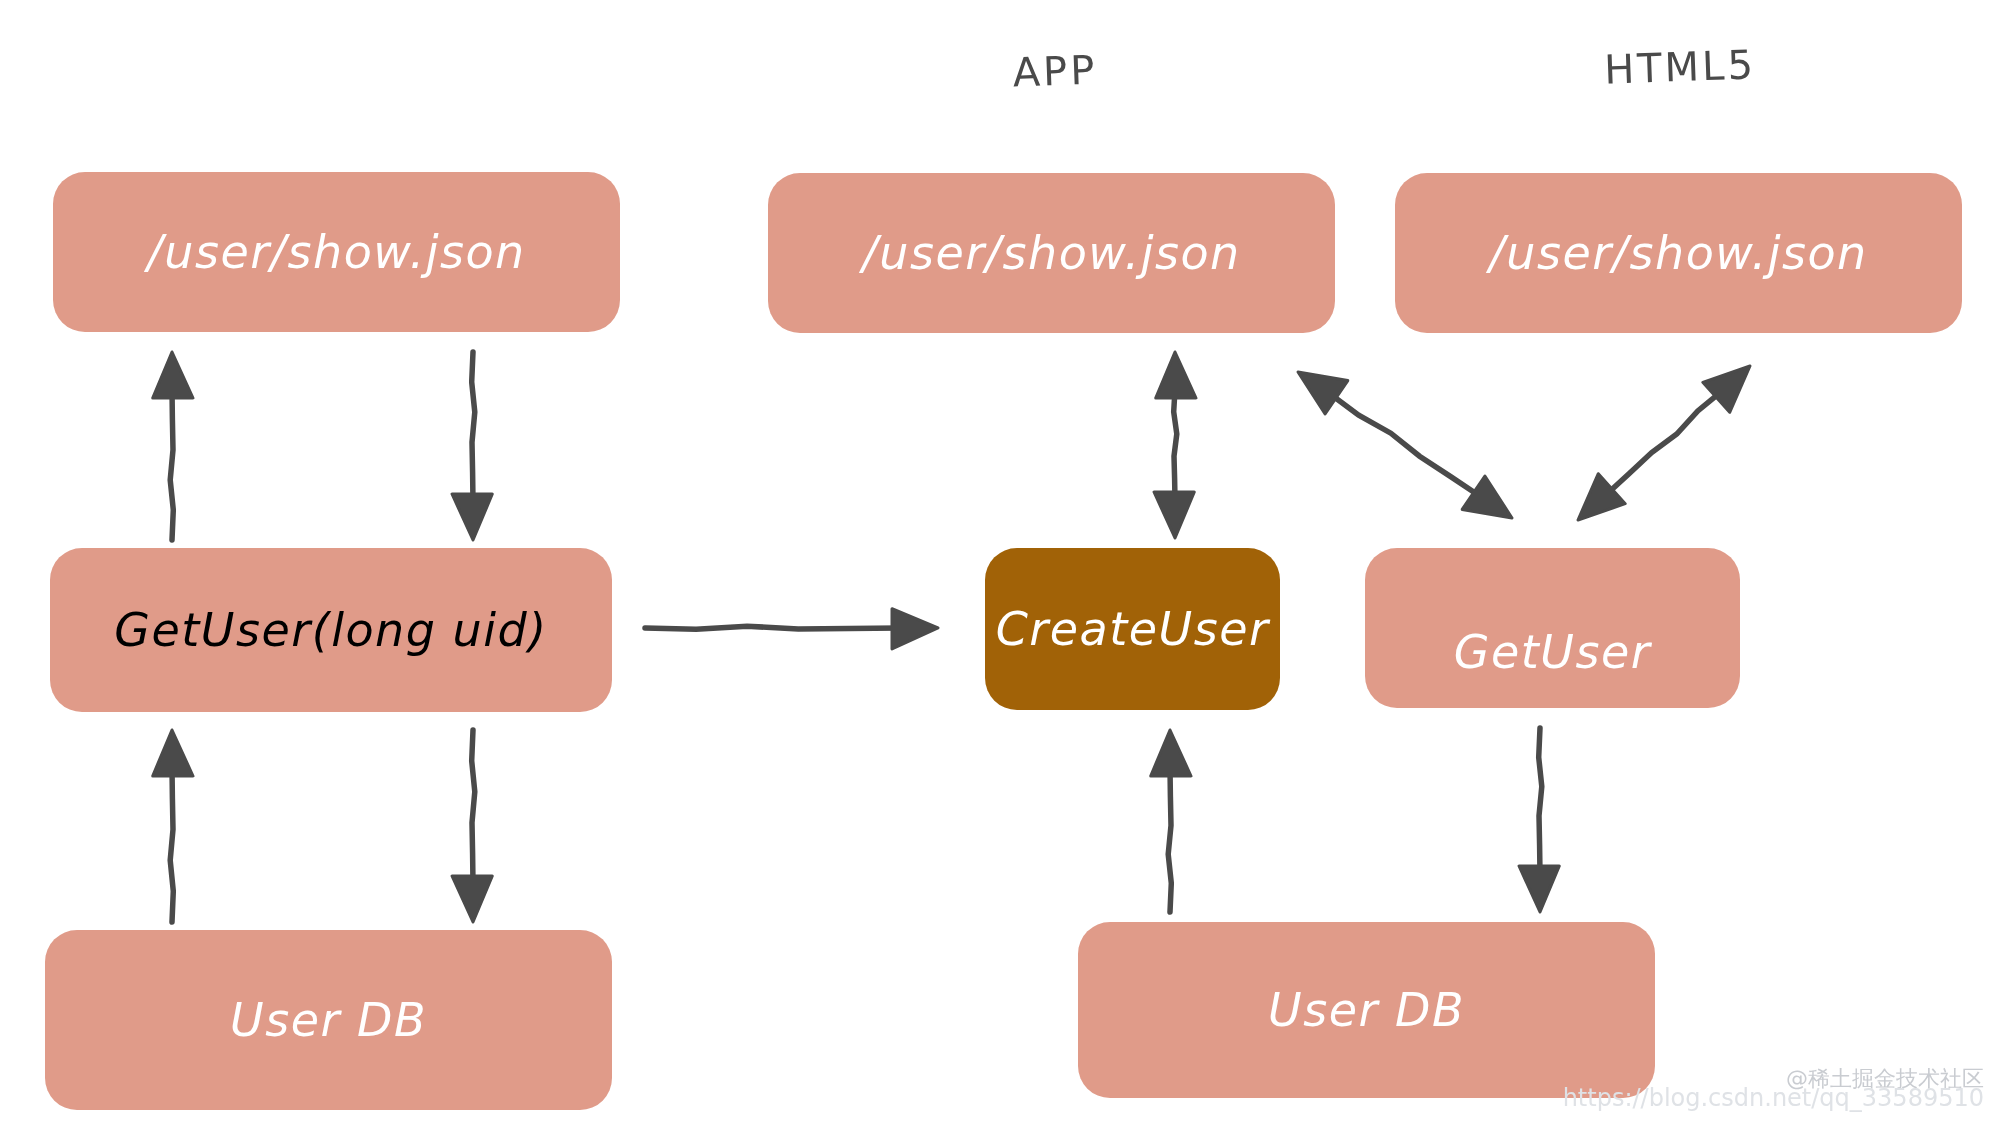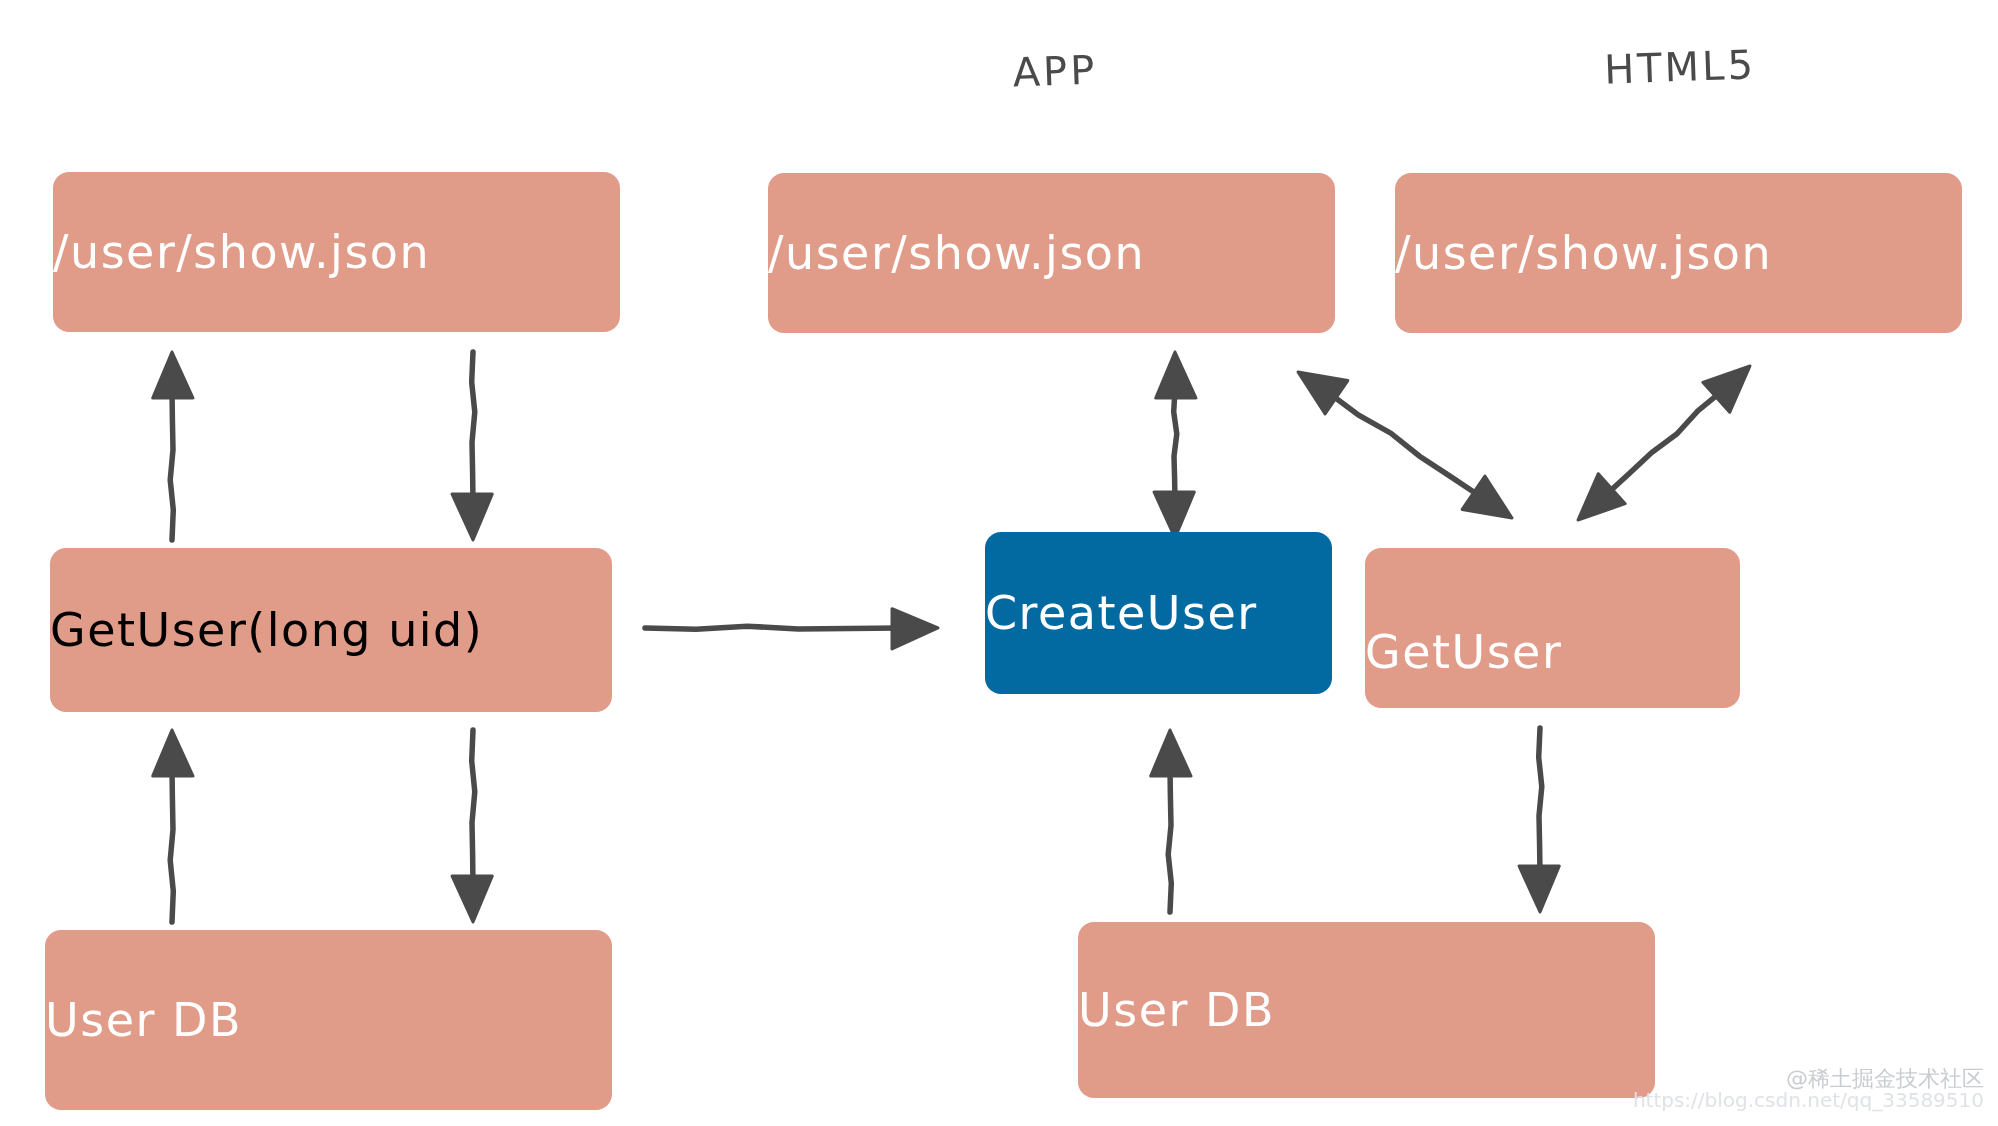--- a/index.html
+++ b/index.html
@@ -11,25 +11,26 @@
     position: relative;
     width: 1998px;
     height: 1126px;
     background: #ffffff;
     overflow: hidden;
     font-family: "DejaVu Sans", sans-serif;
   }
   .box {
     position: absolute;
     background: #e09b89;
-    border-radius: 16px;
+    border-radius: 32px;
     display: flex;
     align-items: center;
-    justify-content: flex-start;
+    justify-content: center;
     box-sizing: border-box;
+    font-style: italic;
   }
   .box-label {
     color: #ffffff;
     font-family: "DejaVu Sans", sans-serif;
     font-size: 46px;
     font-weight: 400;
     letter-spacing: 1.5px;
     white-space: nowrap;
     text-align: center;
     line-height: 1;
@@ -54,21 +55,21 @@
   }
   .watermark {
     position: absolute;
     right: 14px;
     text-align: right;
     font-family: "DejaVu Sans", sans-serif;
     color: #d2d4d8;
     white-space: nowrap;
   }
   .wm-handle { bottom: 32px; font-size: 22px; color: #c9ccd1; }
-  .wm-url { bottom: 14px; font-size: 20px; color: #dfe2e6; }
+  .wm-url { bottom: 14px; font-size: 24px; color: #dfe2e6; }
 </style>
 </head>
 <body>
 
 <div id="canvas">
 
   <svg id="arrow-layer" viewBox="0 0 1998 1126" xmlns="http://www.w3.org/2000/svg">
       <g>
         <path d="M 172.0 540.0 L 173.3 509.9 L 170.2 479.9 L 173.0 449.8 L 172.4 419.8 L 172.0 389.7" stroke="#4a4a4a" stroke-width="5.5" stroke-linecap="round" fill="none"></path>
         <path d="M 172.0 352.0 L 193.0 398.0 L 152.7 398.0 Z" fill="#4a4a4a" stroke="#4a4a4a" stroke-width="3" stroke-linejoin="round"></path>
@@ -120,21 +121,21 @@
       </div>
       <div class="box" style="left: 50px; top: 548px; width: 562px; height: 164px; background: rgb(224, 155, 137);">
         <span class="box-label" style="color: #000000;">GetUser(long uid)</span>
       </div>
       <div class="box" style="left: 45px; top: 930px; width: 567px; height: 180px; background: rgb(224, 155, 137);">
         <span class="box-label" style="color: rgb(255, 255, 255);">User DB</span>
       </div>
       <div class="box" style="left: 768px; top: 173px; width: 567px; height: 160px; background: rgb(224, 155, 137);">
         <span class="box-label" style="color: rgb(255, 255, 255);">/user/show.json</span>
       </div>
-      <div class="box" style="left: 985px; top: 532px; width: 347px; height: 162px; background: #0369a1;">
+      <div class="box" style="left: 985px; top: 548px; width: 295px; height: 162px; background: #a16207;">
         <span class="box-label" style="color: rgb(255, 255, 255);">CreateUser</span>
       </div>
       <div class="box" style="left: 1395px; top: 173px; width: 567px; height: 160px; background: rgb(224, 155, 137);">
         <span class="box-label" style="color: rgb(255, 255, 255);">/user/show.json</span>
       </div>
       <div class="box" style="left: 1365px; top: 548px; width: 375px; height: 160px; background: rgb(224, 155, 137);">
         <span class="box-label" style="color: rgb(255, 255, 255); margin-top: 48px;">GetUser</span>
       </div>
       <div class="box" style="left: 1078px; top: 922px; width: 577px; height: 176px; background: rgb(224, 155, 137);">
         <span class="box-label" style="color: rgb(255, 255, 255);">User DB</span>

